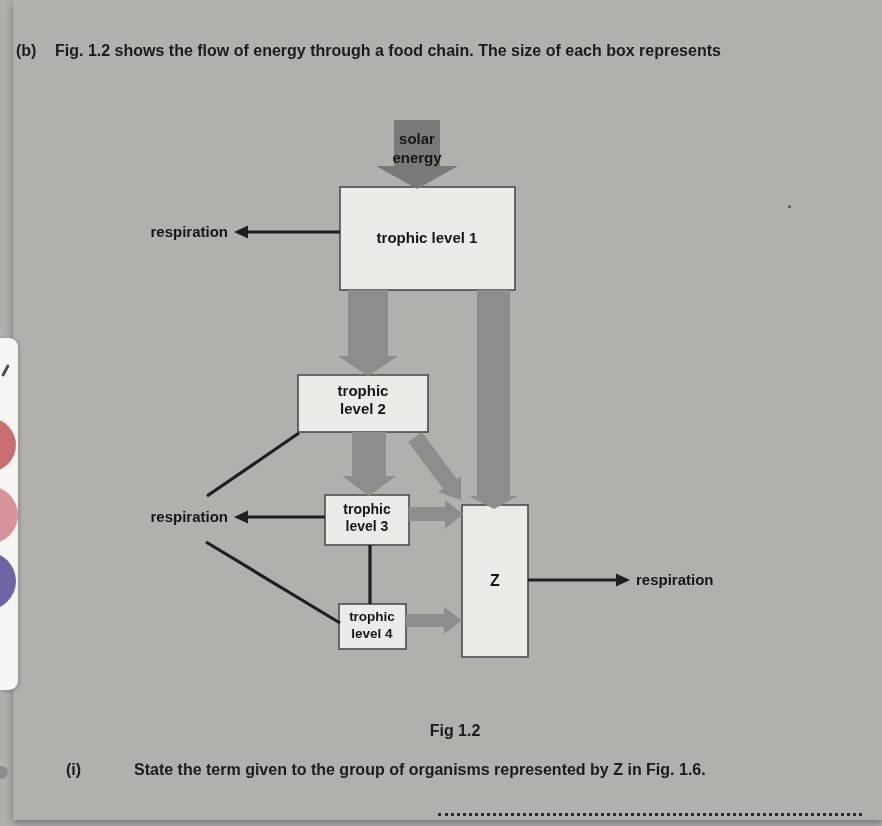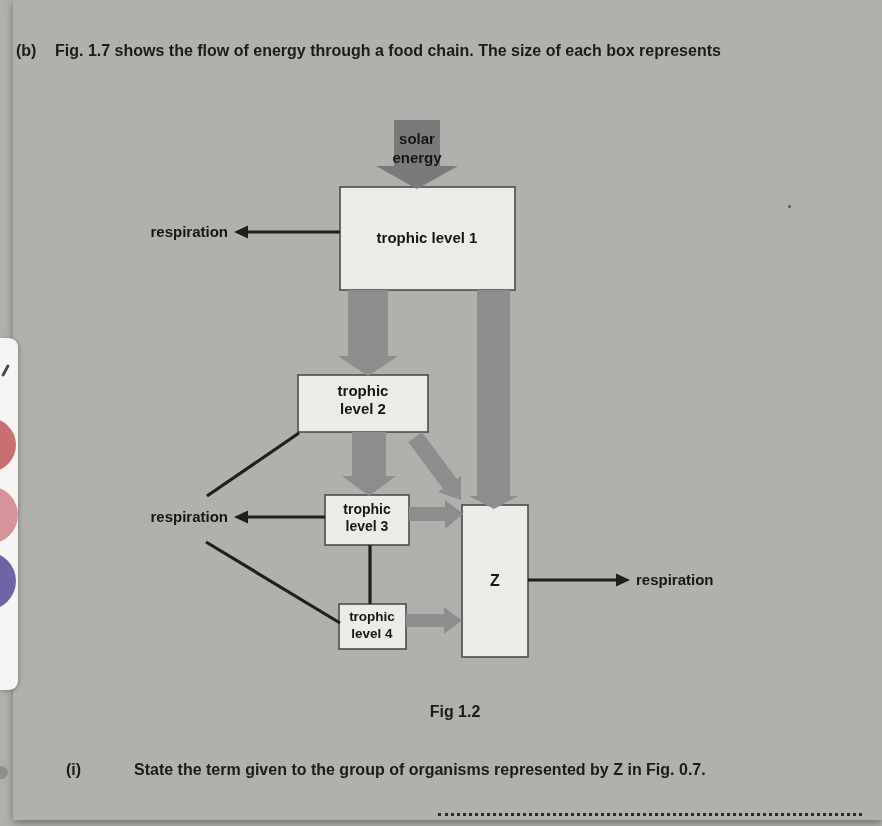--- a/index.html
+++ b/index.html
@@ -6,21 +6,21 @@
   body{background:#a8a6a3;font-family:"Liberation Sans",sans-serif;}
   #stage{position:relative;width:882px;height:826px;overflow:hidden;background:#b2b0ad;}
   .paper{
     position:absolute;left:13px;top:0;width:869px;height:820px;
     background:linear-gradient(175deg,#efede
 
 a 0%,#e9e7e4 55%,#dcdad6 100%);
     box-shadow:0 3px 8px rgba(0,0,0,.35);
   }
   .txt{position:absolute;color:#1b1b1b;font-weight:700;font-size:16px;white-space:nowrap;line-height:1.1;}
-  .caption{text-align:center;width:110px;}
+  .caption{text-align:center;width:110px;margin-top:19px;}
   .dotted-line{position:absolute;left:438px;top:813px;width:424px;border-top:3px dotted #2b2b2b;height:0;}
   .dot-mark{position:absolute;left:788px;top:205px;width:3px;height:3px;border-radius:50%;background:#555;}
 
   
   .toolbar{
     position:absolute;left:0;top:338px;width:18px;height:352px;
     background:#f6f5f3;border-radius:0 9px 9px 0;
     box-shadow:1px 1px 4px rgba(0,0,0,.25);overflow:hidden;
   }
   .tb-circle{position:absolute;border-radius:50%;}
@@ -45,21 +45,21 @@
   .t13{font-size:13.5px;}
   .tz{font-size:16px;}
 </style>
 </head>
 <body>
 
 <div id="stage">
   <div class="paper"></div>
 
   <div class="txt" style="left:16px;top:42px;">(b)</div>
-  <div class="txt" style="left:55px;top:42px;">Fig. 1.7 shows the flow of energy through a food chain. The size of each box represents</div>
+  <div class="txt" style="left:55px;top:42px;">Fig. 1.2 shows the flow of energy through a food chain. The size of each box represents</div>
 
   <div class="dot-mark"></div>
 
   <svg width="660" height="575" viewBox="0 0 660 575">
 
     <rect class="box" x="250" y="79" width="175" height="103"></rect>
     <rect class="box" x="208" y="267" width="130" height="57"></rect>
     <rect class="box" x="235" y="387" width="84" height="50"></rect>
     <rect class="box" x="249" y="496" width="67" height="45"></rect>
     <rect class="box" x="372" y="397" width="66" height="152"></rect>
@@ -121,21 +121,21 @@
     <text class="end" x="138" y="414">respiration</text>
     <text class="mid t13" x="282" y="513">trophic</text>
     <text class="mid t13" x="282" y="530">level 4</text>
     <text class="mid tz" x="405" y="478">Z</text>
     <text x="546" y="477">respiration</text>
   </svg>
 
   <div class="txt caption" style="left:400px;top:703px;">Fig 1.2</div>
 
   <div class="txt" style="left:66px;top:761px;">(i)</div>
-  <div class="txt" style="left:134px;top:761px;"><span>State the term given to the group of organisms represented by </span><span style="font-weight:900;">Z</span><span> in Fig. 0.7.</span></div>
+  <div class="txt" style="left:134px;top:761px;"><span>State the term given to the group of organisms represented by </span><span style="font-weight:900;">Z</span><span> in Fig. 1.6.</span></div>
 
   <div class="dotted-line"></div>
 
   <div class="toolbar">
     <div class="tb-cursor"></div>
     <div class="tb-circle tb-red"></div>
     <div class="tb-circle tb-pink"></div>
     <div class="tb-circle tb-purple"></div>
   </div>
   <div class="bl-mark"></div>

